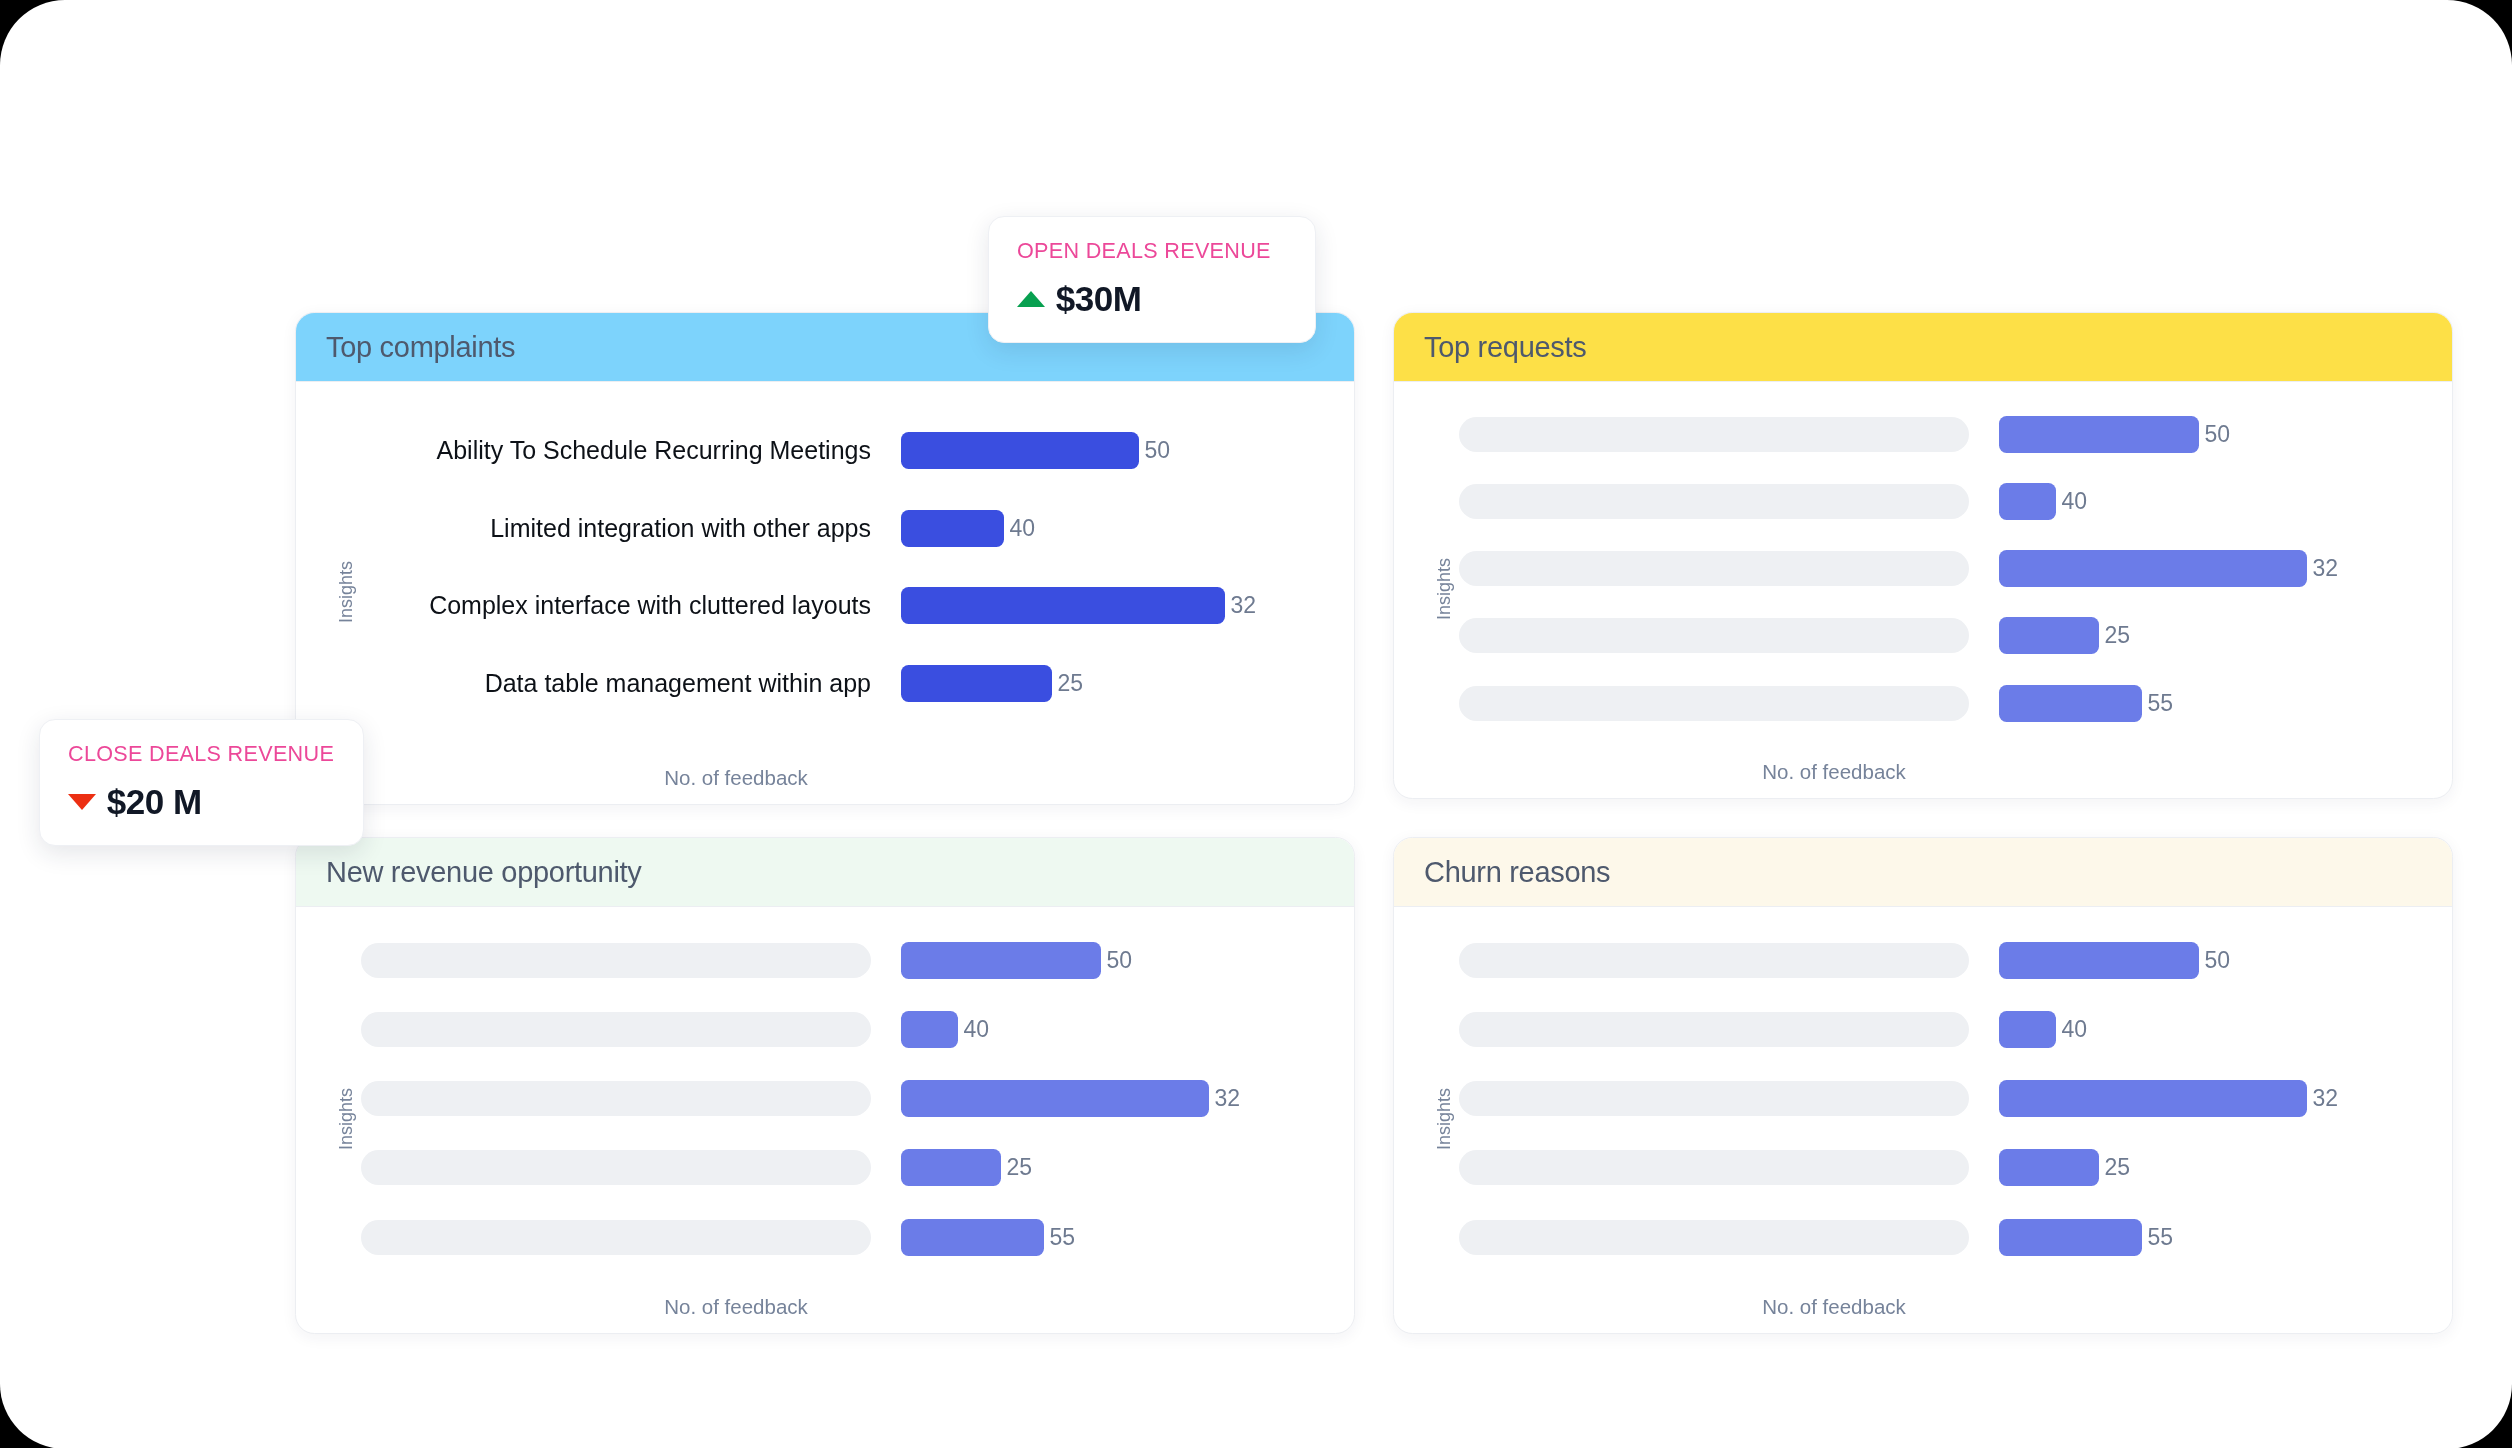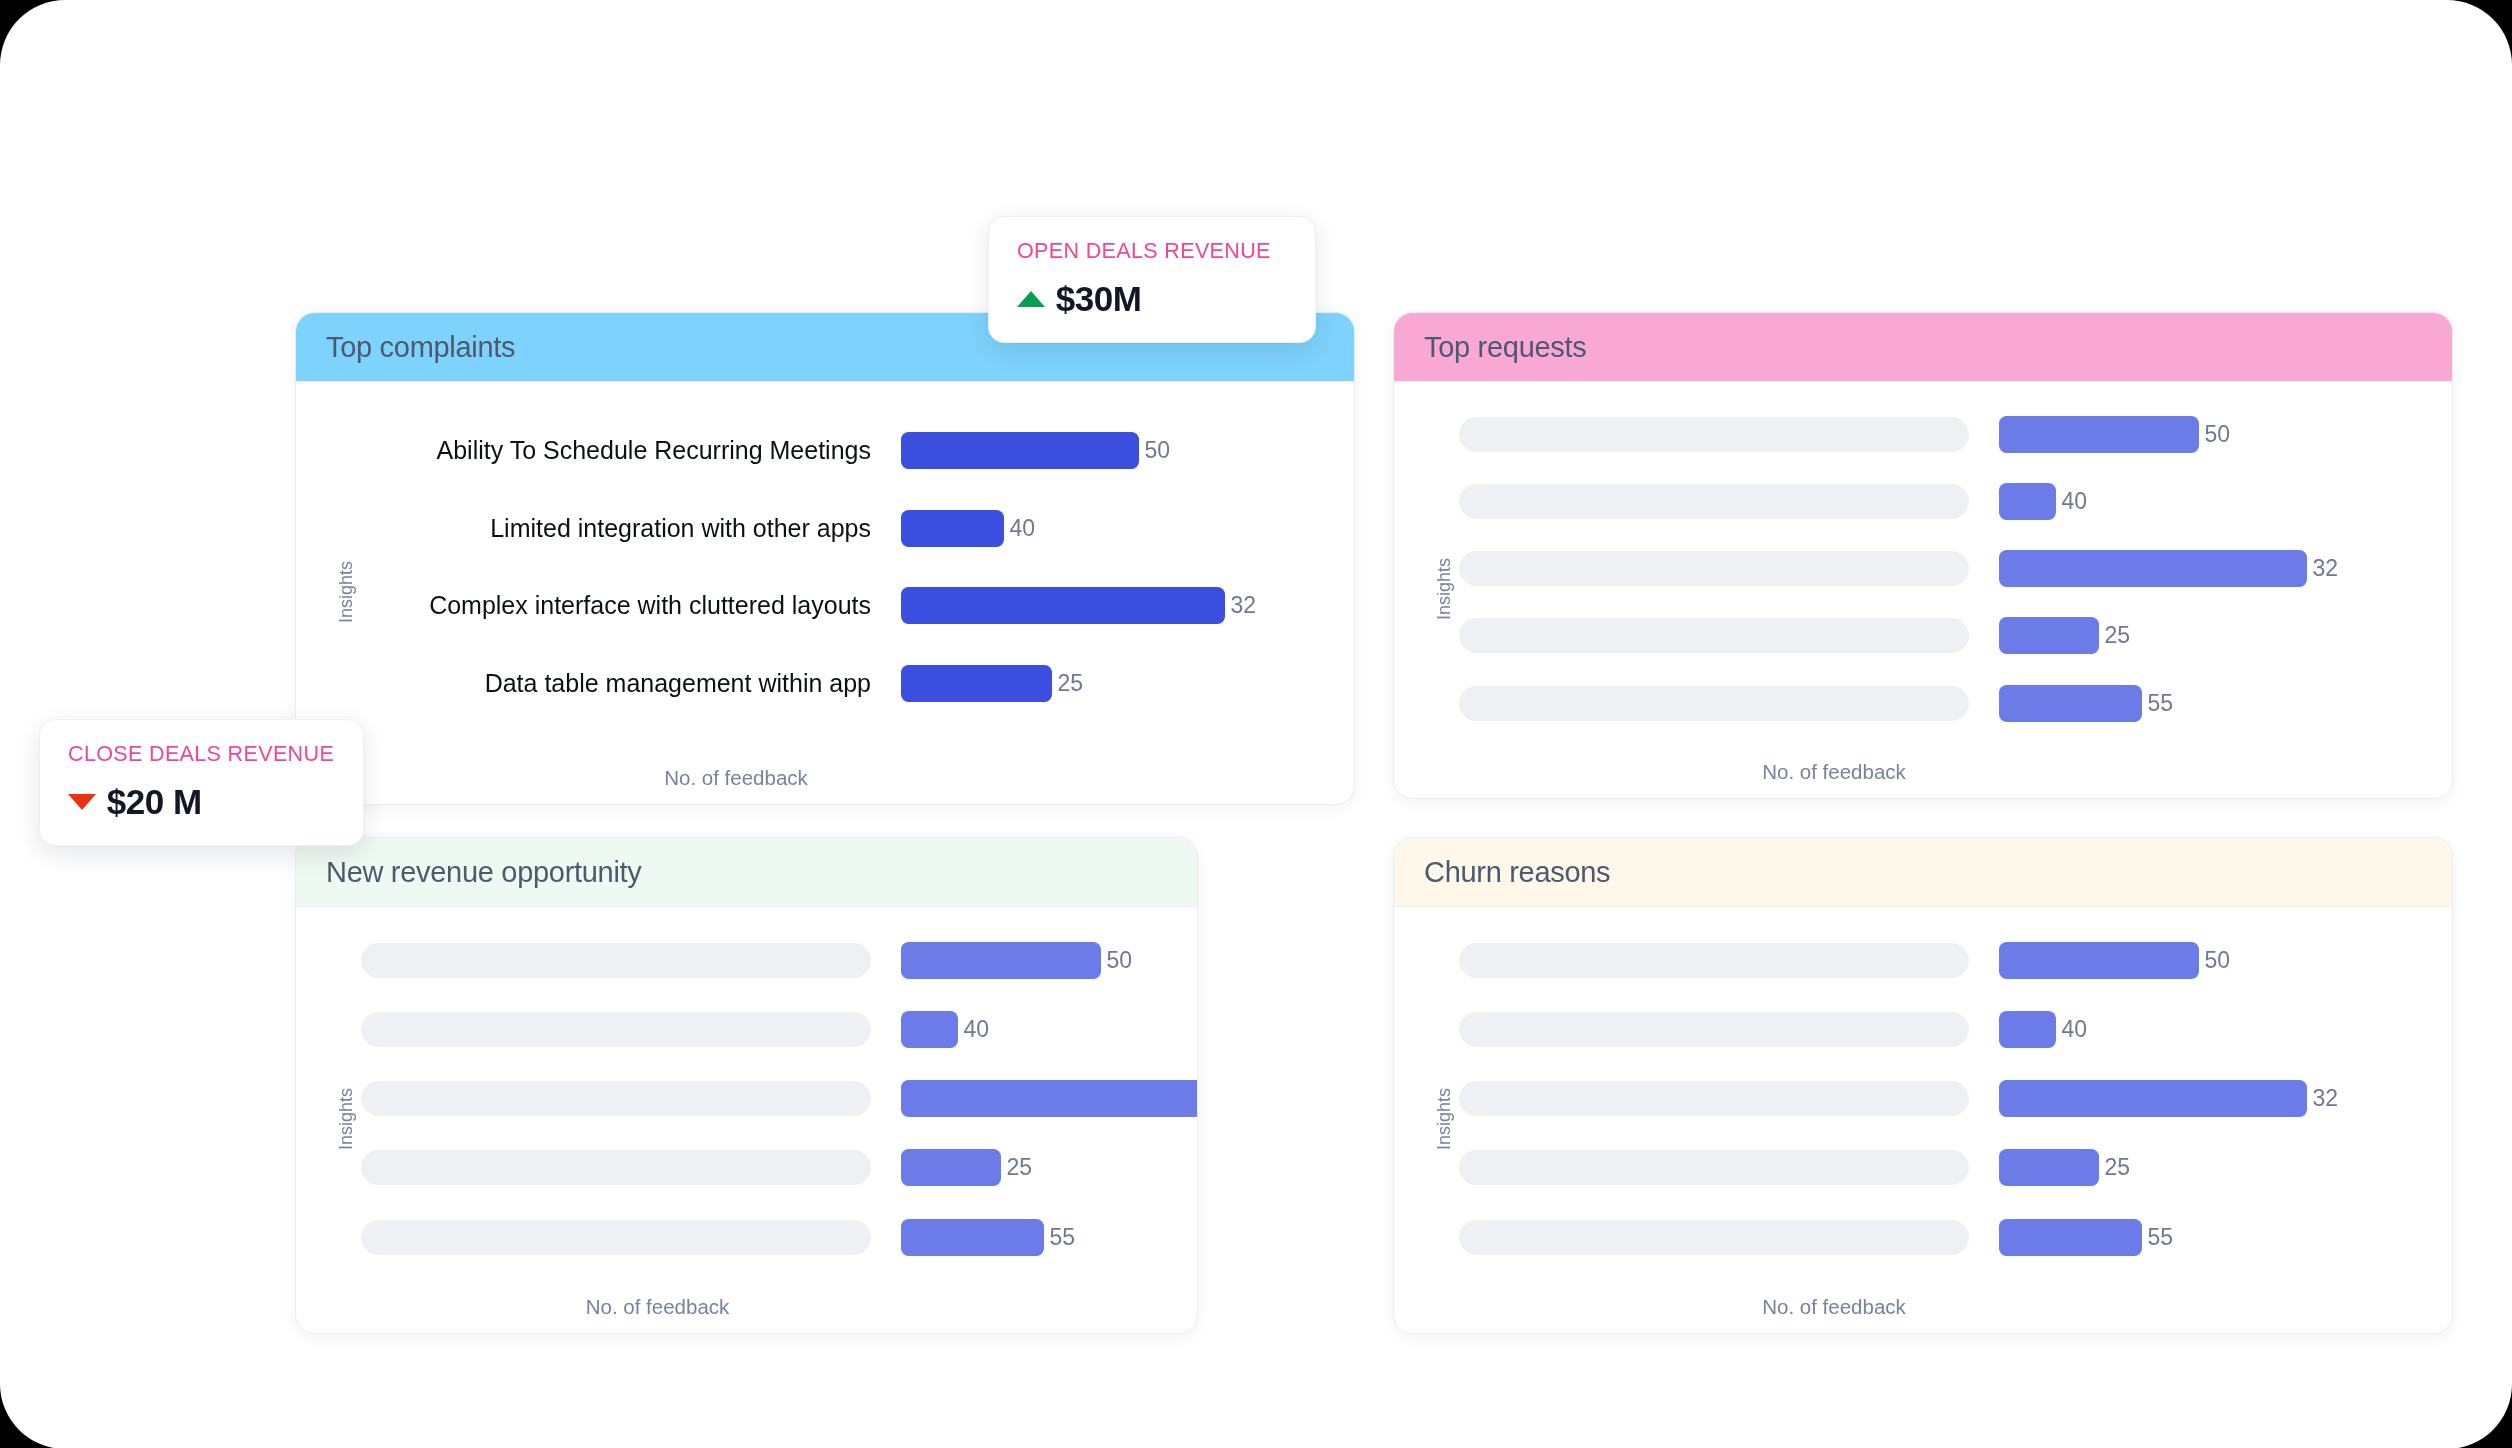--- a/index.html
+++ b/index.html
@@ -45,37 +45,37 @@
   .card {
     position: absolute;
     background: #ffffff;
     border: 1.6px solid #eceef2;
     border-radius: 19.4px;
     box-shadow: 0 3.2px 15px rgba(30,40,70,0.055);
     overflow: hidden;
   }
   #card-complaints { left: 295px;  top: 312px;  width: 1060px; height: 493px; }
   #card-requests   { left: 1393px; top: 312px;  width: 1060px; height: 487px; }
-  #card-revenue    { left: 295px;  top: 837px; width: 903px; height: 497px; }
+  #card-revenue    { left: 295px;  top: 837px; width: 1060px; height: 497px; }
   #card-churn      { left: 1393px; top: 837px; width: 1060px; height: 497px; }
 
   .card-header {
     height: 69px;
     display: flex;
     align-items: center;
     padding-left: 30px;
     border-bottom: 1.6px solid #eceef2;
   }
   .card-header-title {
     font-size: 29px;
     color: #4e596d;
     letter-spacing: -0.3px;
   }
   .hdr-pink  { background: #7dd3fc; }
-  .hdr-blue  { background: #f9a8d4; }
+  .hdr-blue  { background: #fde047; }
   .hdr-green { background: #eef9f1; }
   .hdr-cream { background: #fdf8ea; }
 
   
   .chart-body {
     position: relative;
     height: calc(100% - 71px);
     padding: 20.5px 0 0 0;
   }
 

